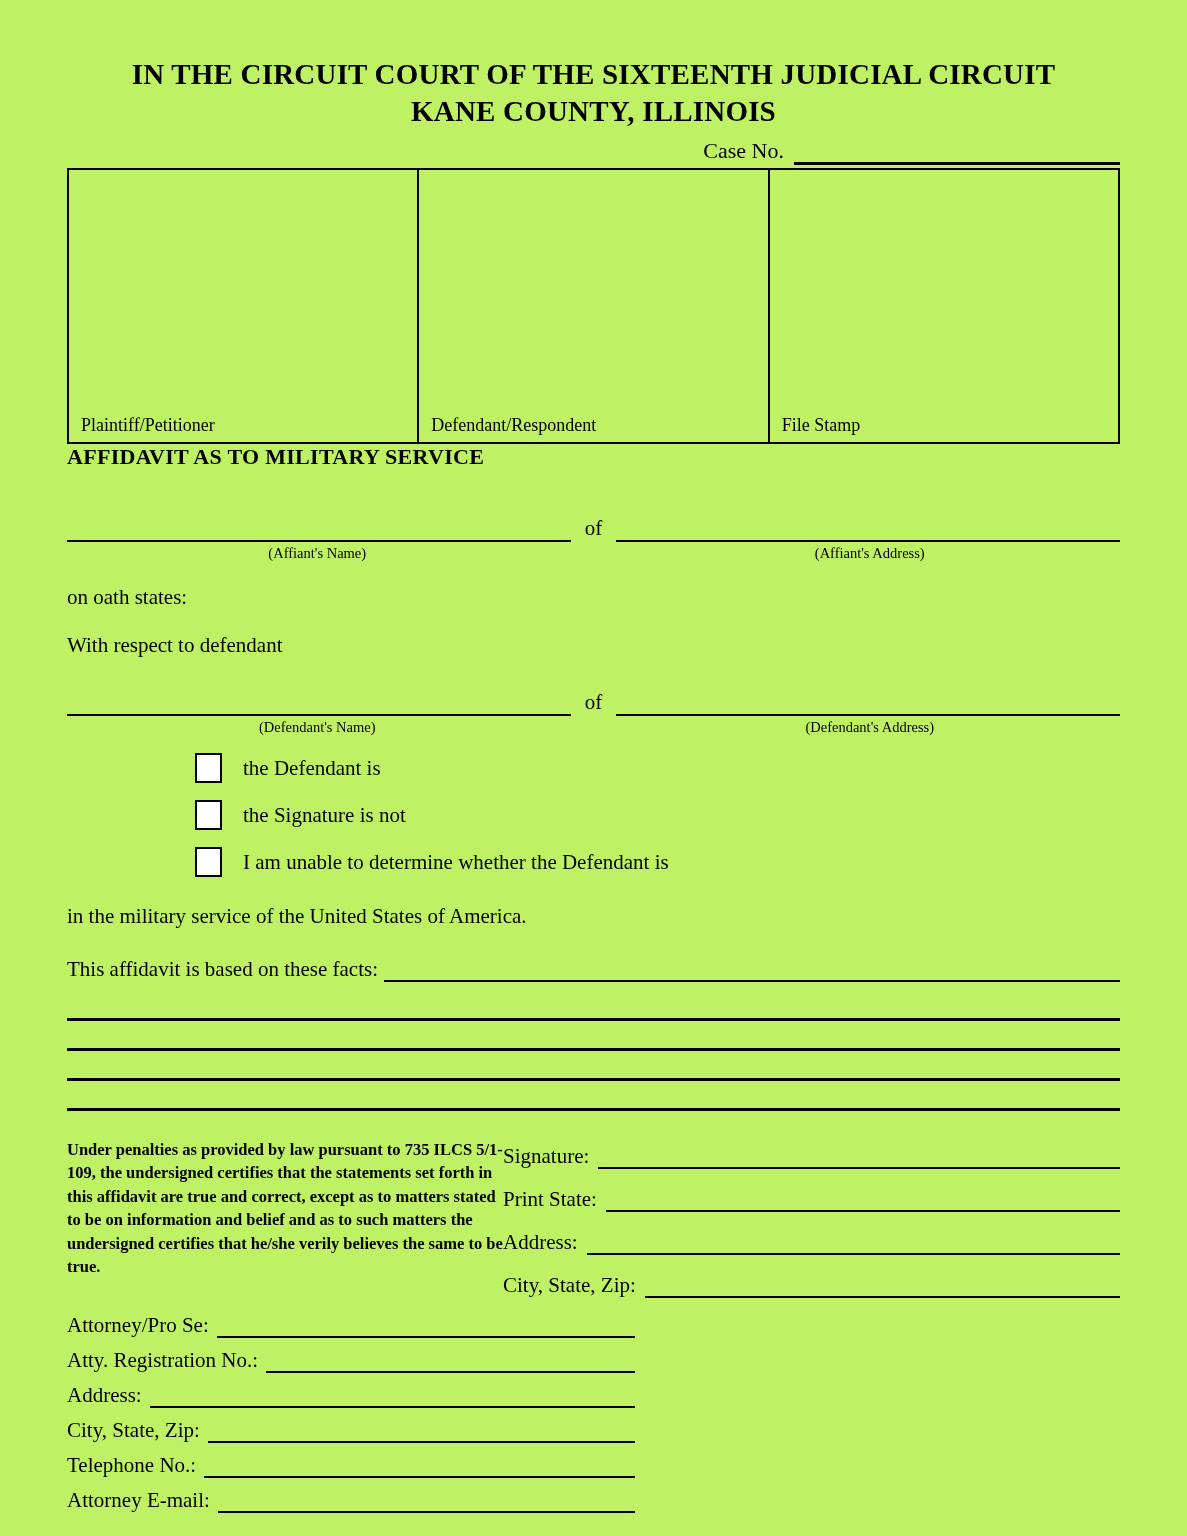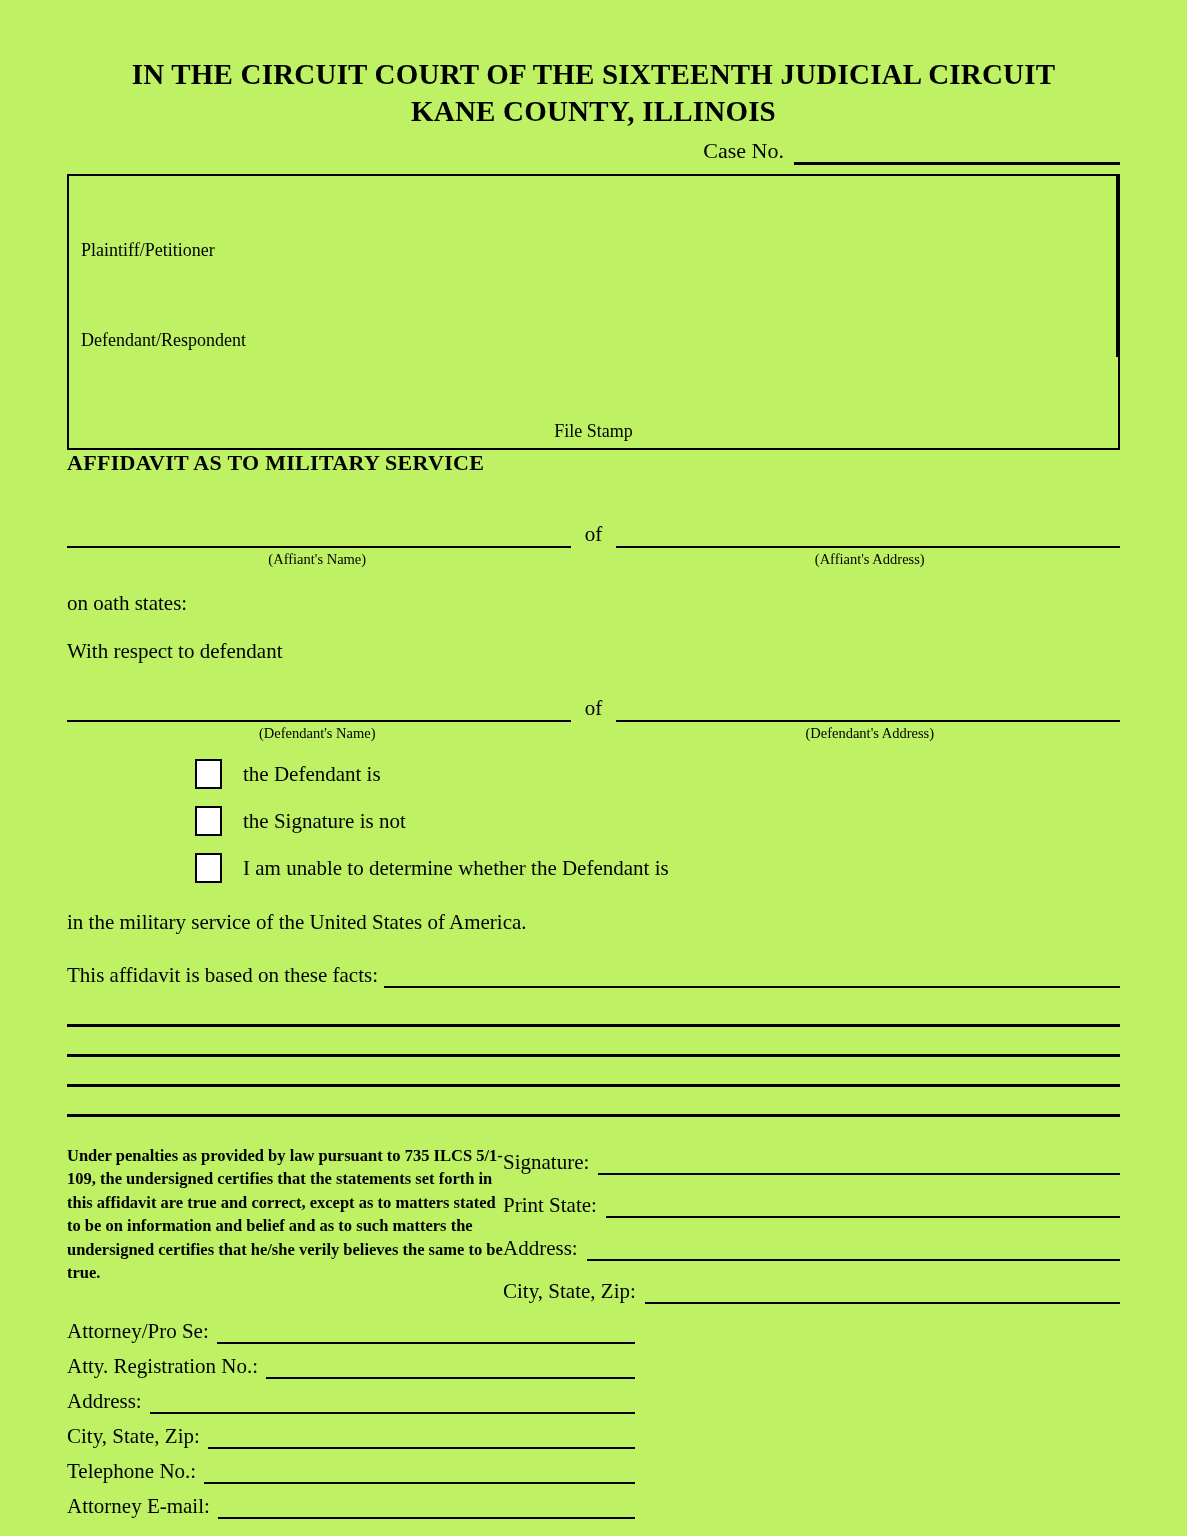--- a/index.html
+++ b/index.html
@@ -39,33 +39,32 @@
     width: 326px;
     height: 24px;
     margin-left: 10px;
     border-bottom: 3px solid #000;
   }
   
   .party-boxes {
     display: flex;
     border: 2px solid #000;
     height: 272px;
-    margin-top: 9px;
-    flex-direction: column;
+    margin-top: 3px;
   }
   .party-cell {
     flex: 1;
     border-right: 2px solid #000;
     display: flex;
     align-items: flex-end;
     padding: 6px 12px;
     font-size: 18px;
     box-sizing: border-box;
   }
-  .party-cell:last-child { border-right: none; justify-content: center; }
+  .party-cell:last-child { border-right: none; }
   
   .doc-title {
     text-align: left;
     font-size: 22px;
     font-weight: bold;
     letter-spacing: 0.3px;
   }
   
   .fill-row {
     display: flex;

